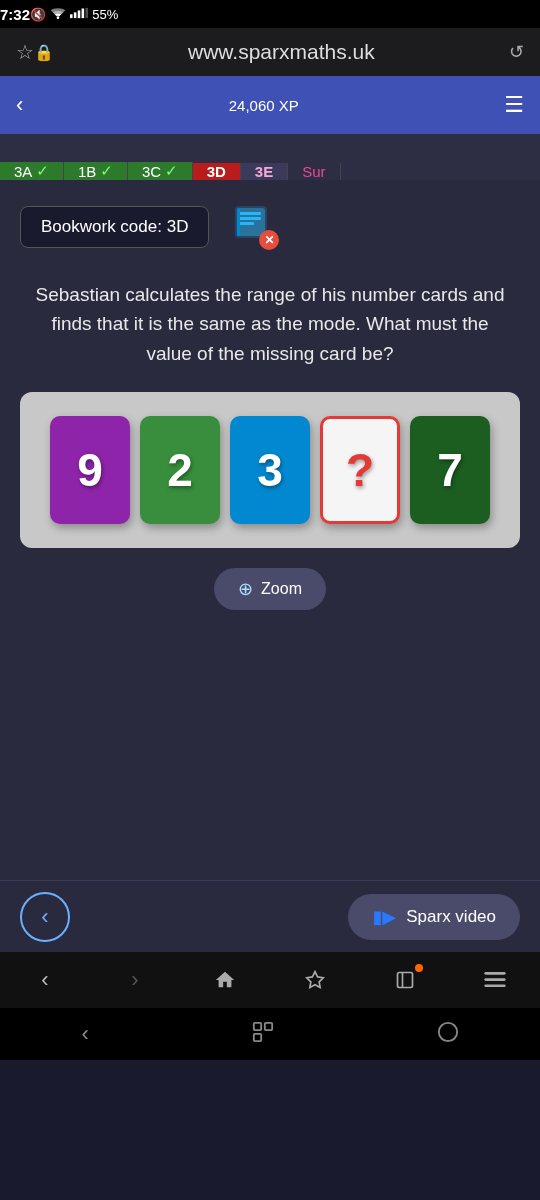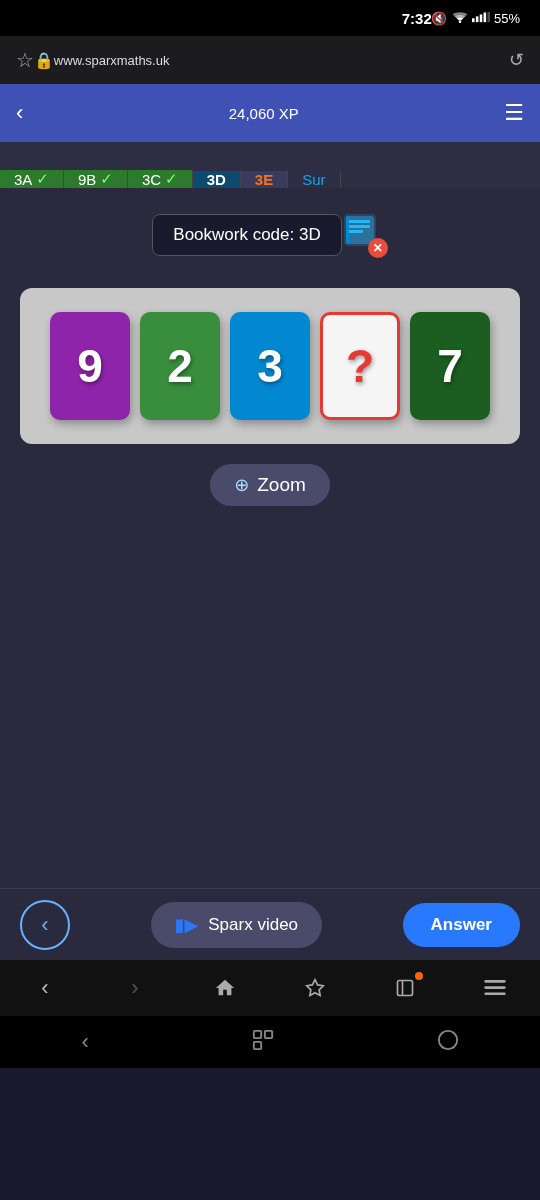--- a/index.html
+++ b/index.html
@@ -10,24 +10,24 @@
       background: #1a1a2e;
       font-family: -apple-system, BlinkMacSystemFont, 'Segoe UI', Arial, sans-serif;
       overflow-x: hidden;
       color: white;
     }
 
     
     .status-bar {
       background: #000;
       display: flex;
-      justify-content: flex-end;
-      align-items: center;
-      padding: 6px 20px;
-      height: 36px;
+      justify-content: flex-start;
+      align-items: center;
+      padding: 6px 0;
+      height: 28px;
     }
     .status-time {
       font-size: 15px;
       font-weight: 600;
       color: white;
     }
     .status-icons {
       display: flex;
       align-items: center;
       gap: 4px;
@@ -46,23 +46,24 @@
       align-items: center;
       justify-content: space-between;
       padding: 8px 16px;
       height: 48px;
     }
     .url-bar-icon {
       font-size: 20px;
       color: #aaa;
     }
     .url-bar-text {
-      font-size: 13px;
+      font-size: 21px;
       color: #ddd;
       flex: 1;
+      text-align: center;
     }
     .url-bar-refresh {
       font-size: 18px;
       color: #aaa;
     }
 
     
     .app-header {
       background: #3f51b5;
       display: flex;
@@ -99,58 +100,57 @@
       height: 46px;
       overflow: hidden;
     }
     .tab-item {
       display: flex;
       align-items: center;
       justify-content: center;
       padding: 0 14px;
       font-size: 15px;
       font-weight: 500;
-      color: #0ea5e9;
+      color: #ec4899;
       border-right: 1px solid #444;
       cursor: pointer;
       white-space: nowrap;
     }
     .tab-item.completed {
       background: #2d7a2d;
       color: white;
     }
     .tab-item.active {
-      background: #0c4a6e;
+      background: #b91c1c;
       color: white;
       font-weight: 700;
     }
     .tab-item.active-blue {
       background: #3a3a5c;
-      color: #f97316;
+      color: #f9a8d4;
       font-weight: 700;
       margin-top: 8px;
     }
     .tab-check {
       margin-left: 4px;
       color: #7dff7d;
     }
 
     
     .main-content {
       background: #2a2a3e;
       min-height: 700px;
       padding: 24px 20px 0 20px;
     }
 
     
     .bookwork-row {
       display: flex;
       align-items: center;
-      justify-content: center;
-      gap: 0;
+      gap: 24px;
       margin-bottom: 30px;
     }
     .bookwork-box {
       background: #1a1a2e;
       border: 1px solid #555;
       border-radius: 8px;
       padding: 10px 20px;
       font-size: 17px;
       color: white;
     }
@@ -232,21 +232,21 @@
       justify-content: center;
       background: #4a4a6a;
       border-radius: 24px;
       padding: 10px 24px;
       gap: 8px;
       cursor: pointer;
       width: fit-content;
       margin: 0 auto 30px auto;
     }
     .zoom-btn-text {
-      font-size: 19px;
+      font-size: 16px;
       color: white;
     }
 
     
     .bottom-bar {
       background: #2a2a3e;
       border-top: 1px solid #3a3a5a;
       display: flex;
       align-items: center;
       justify-content: space-between;
@@ -378,21 +378,21 @@
   <span class="header-xp">24,060 XP</span>
   <span class="header-menu">☰</span>
 </div>
 
 <div class="tab-bar">
   <div class="tab-item completed">
     <span>3A</span>
     <span class="tab-check">✓</span>
   </div>
   <div class="tab-item completed">
-    <span>9B</span>
+    <span>1B</span>
     <span class="tab-check">✓</span>
   </div>
   <div class="tab-item completed">
     <span>3C</span>
     <span class="tab-check">✓</span>
   </div>
   <div class="tab-item active">
     <span>3D</span>
   </div>
   <div class="tab-item active-blue">
@@ -415,20 +415,21 @@
         <rect x="4" y="4" width="28" height="28" rx="3" fill="#29b6f6" opacity="0.4"></rect>
         <rect x="6" y="8" width="22" height="3" rx="1" fill="#29b6f6"></rect>
         <rect x="6" y="13" width="22" height="3" rx="1" fill="#29b6f6"></rect>
         <rect x="6" y="18" width="15" height="3" rx="1" fill="#29b6f6"></rect>
         <rect x="4" y="4" width="3" height="28" rx="1.5" fill="#0288d1"></rect>
       </svg>
       <div class="x-badge">✕</div>
     </div>
   </div>
 
+  <p class="question-text">Sebastian calculates the range of his number cards and finds that it is the same as the mode. What must the value of the missing card be?</p>
 
   <div class="cards-container">
 
     <div class="card card-purple">
       <span>9</span>
     </div>
 
     <div class="card card-green">
       <span>2</span>
     </div>
@@ -457,23 +458,20 @@
 <div class="bottom-bar">
   <button class="back-circle-btn">
     <span>‹</span>
   </button>
 
   <button class="watch-video-btn">
     <span style="color:#2979ff; font-size:18px;">▮▶</span>
     <span>Sparx video</span>
   </button>
 
-  <button class="answer-btn">
-    <span>Answer</span>
-  </button>
 </div>
 
 <div class="browser-nav">
   <span class="browser-nav-icon" style="font-size:22px; color:#bbb;">‹</span>
   <span class="browser-nav-icon" style="font-size:22px; color:#555;">›</span>
   <span class="browser-nav-icon">
     <svg width="22" height="22" viewBox="0 0 24 24" fill="#aaa">
       <path d="M10 20v-6h4v6h5v-8h3L12 3 2 12h3v8z"></path>
     </svg>
   </span>

